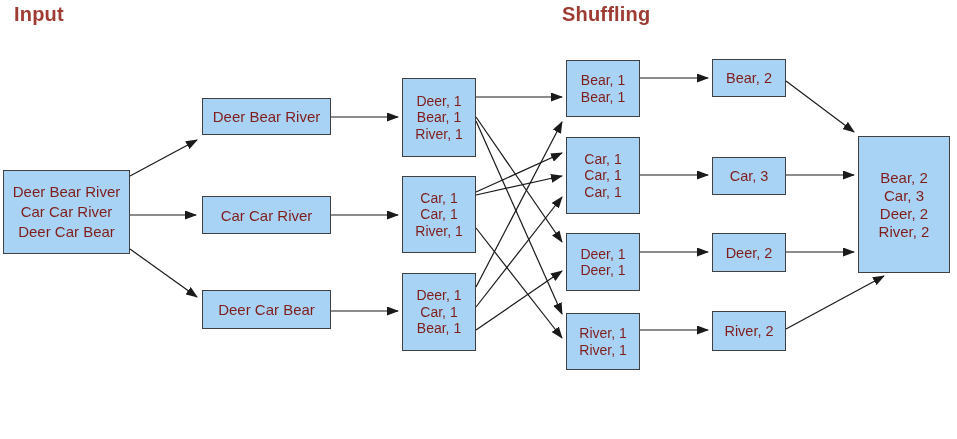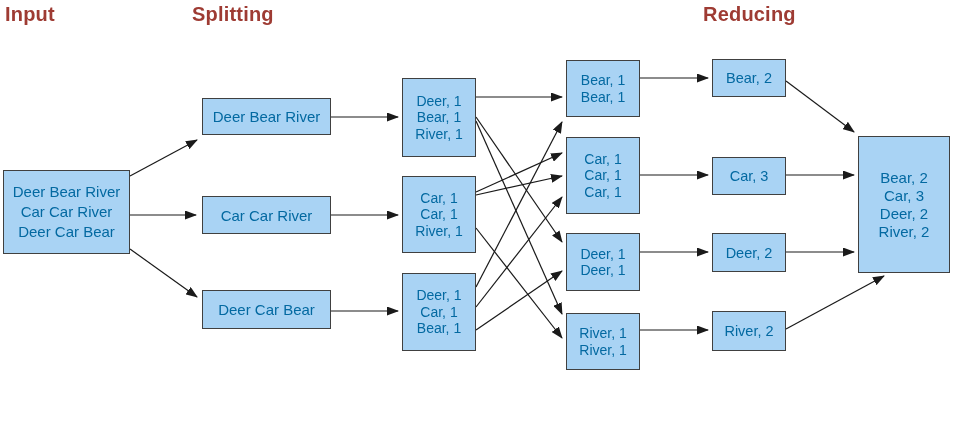--- a/index.html
+++ b/index.html
@@ -29,21 +29,21 @@
   }
   .node {
     position: absolute;
     background: #a9d3f4;
     border: 1.5px solid #404040;
     box-sizing: border-box;
     display: flex;
     flex-direction: column;
     align-items: center;
     justify-content: center;
-    color: #0369a1;
+    color: #7f1d1d;
     font-size: 14px;
   }
   .node.input-node   { font-size: 15px; line-height: 20px; }
   .node.split-node   { font-size: 15px; }
   .node.map-node     { line-height: 16.5px; }
   .node.shuffle-node { line-height: 16.5px; }
   .node.reduce-node  { font-size: 14.5px; }
   .node.final-node   { font-size: 15px; line-height: 18px; }
 </style>
 </head>
@@ -80,23 +80,22 @@
     <line x1="640" y1="175" x2="708" y2="175" marker-end="url(#ah)"></line>
     <line x1="640" y1="252" x2="708" y2="252" marker-end="url(#ah)"></line>
     <line x1="640" y1="330" x2="708" y2="330" marker-end="url(#ah)"></line>
 
     <line x1="786" y1="81" x2="854" y2="132" marker-end="url(#ah)"></line>
     <line x1="786" y1="175" x2="854" y2="175" marker-end="url(#ah)"></line>
     <line x1="786" y1="252" x2="854" y2="252" marker-end="url(#ah)"></line>
     <line x1="786" y1="329" x2="884" y2="276" marker-end="url(#ah)"></line>
   </svg>
 
-  <div class="hdr" style="left:5px">Input</div>
-  <div class="hdr" style="left:192px">Splitting</div>
-  <div class="hdr" style="left:703px">Reducing</div>
+  <div class="hdr" style="left:14px">Input</div>
+  <div class="hdr" style="left:562px">Shuffling</div>
 
   <div class="node input-node" style="left:3px; top:170px; width:127px; height:84px;">
     <div>Deer Bear River</div>
     <div>Car Car River</div>
     <div>Deer Car Bear</div>
   </div>
 
   <div class="node split-node" style="left:202px; top:98px;  width:129px; height:37px;">
     <div>Deer Bear River</div>
   </div>

